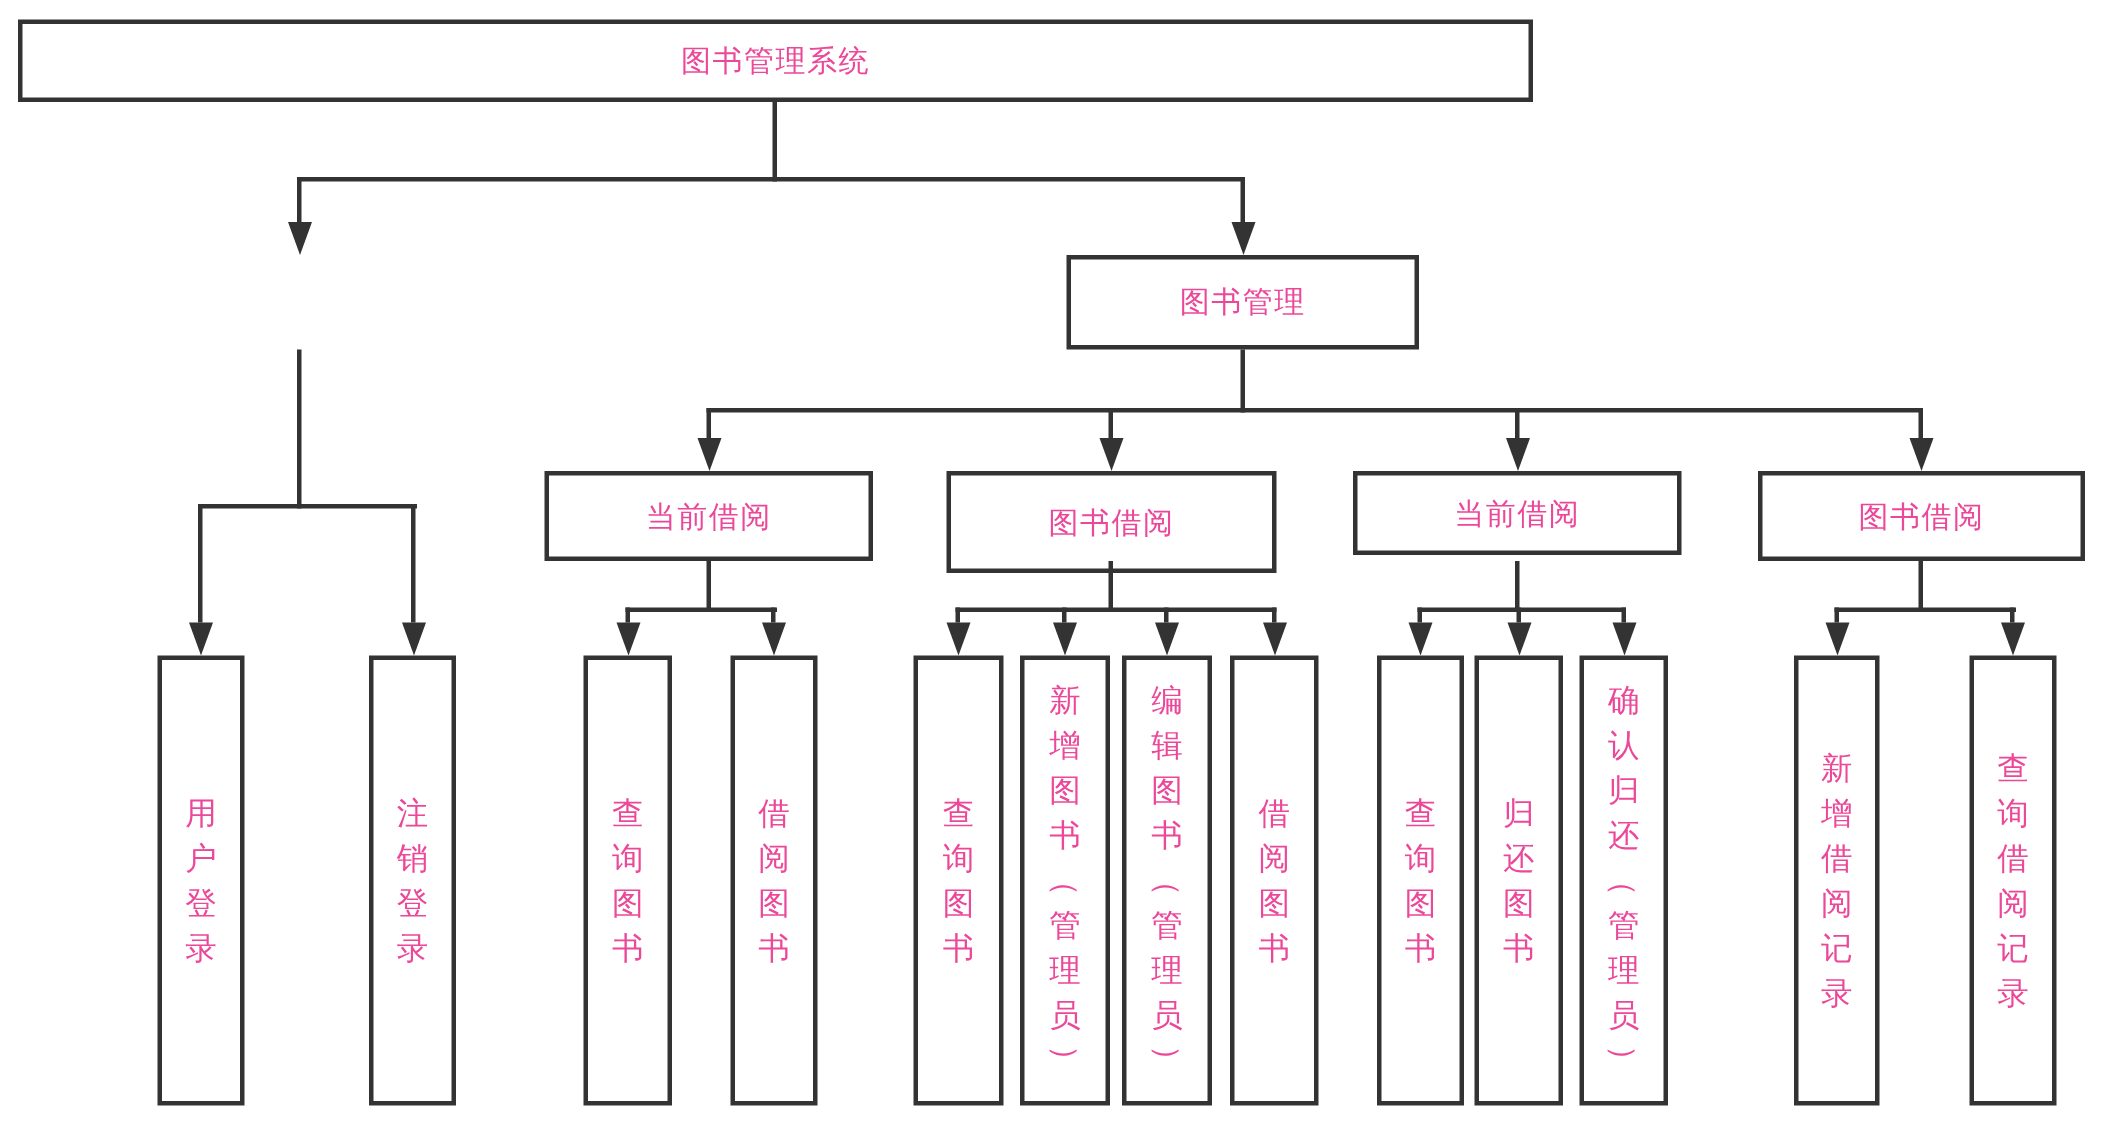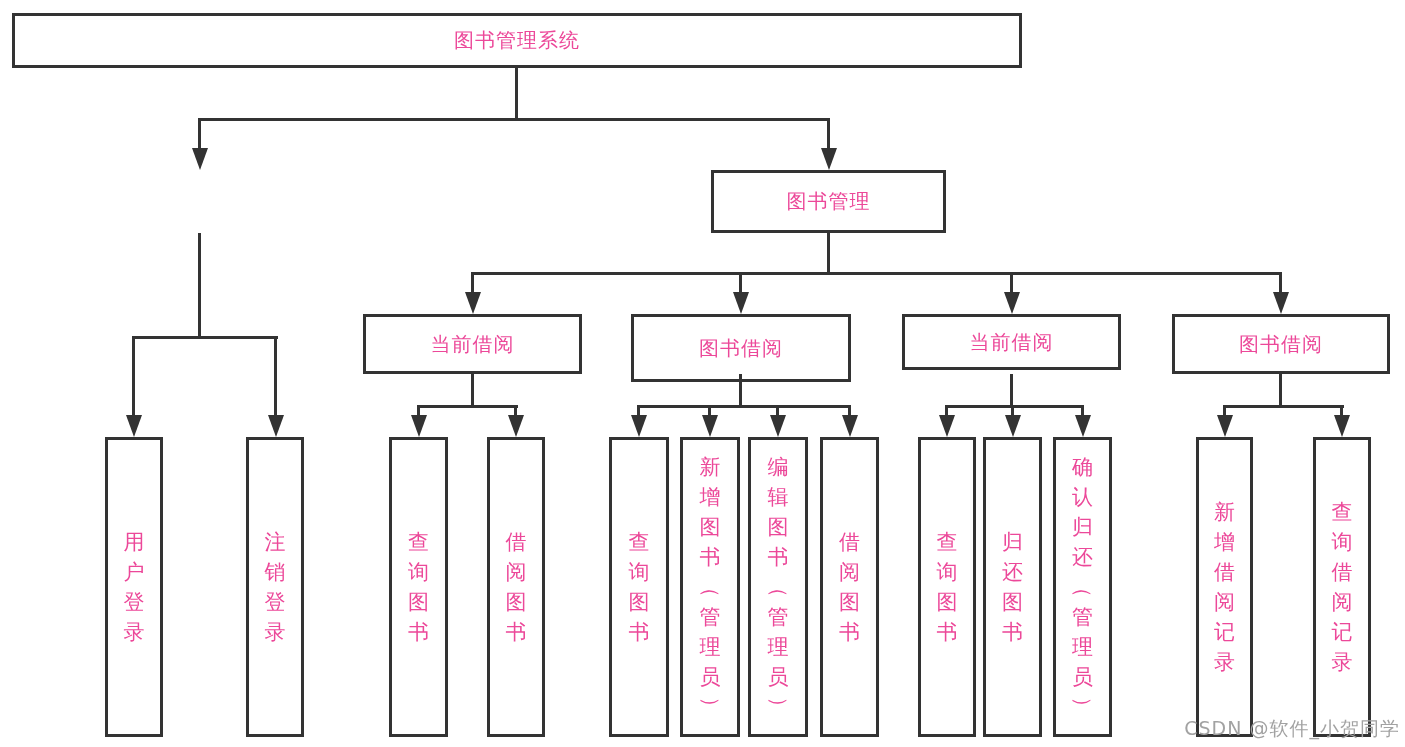--- a/index.html
+++ b/index.html
@@ -214,15 +214,14 @@
     </div>
   <div class="box vbox" style="left:1313px; top:437px; width:58px; height:300px;">
       <span class="ch">查</span>
       <span class="ch">询</span>
       <span class="ch">借</span>
       <span class="ch">阅</span>
       <span class="ch">记</span>
       <span class="ch">录</span>
     </div>
 
-  <div class="watermark">CSDN @软件_小贺同学</div>
 
 </div>
 
 </body></html>

